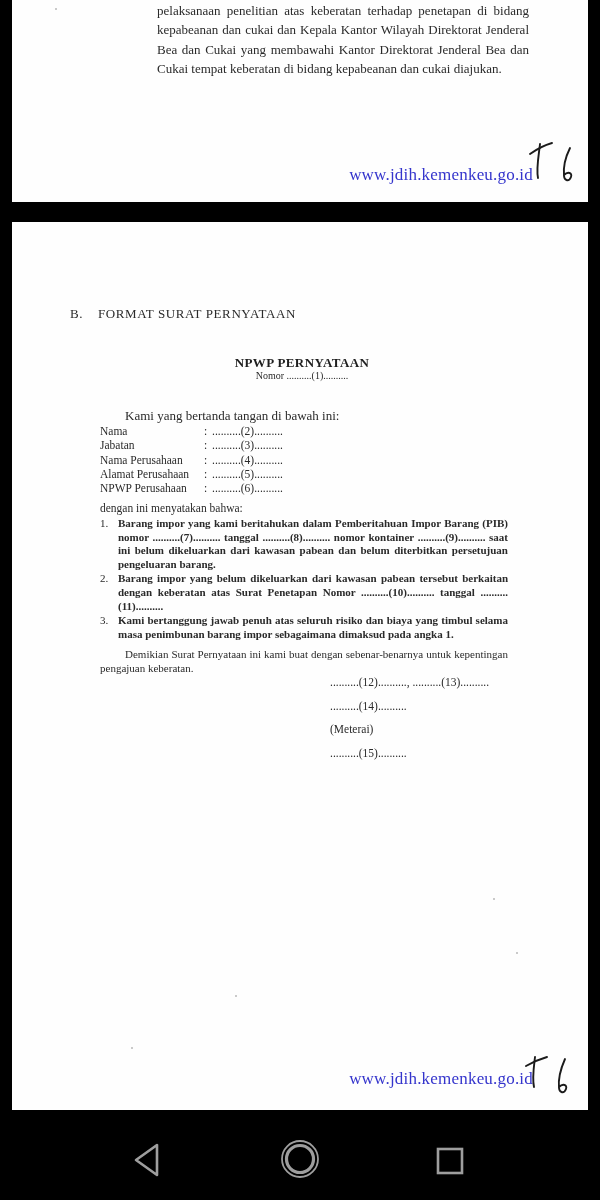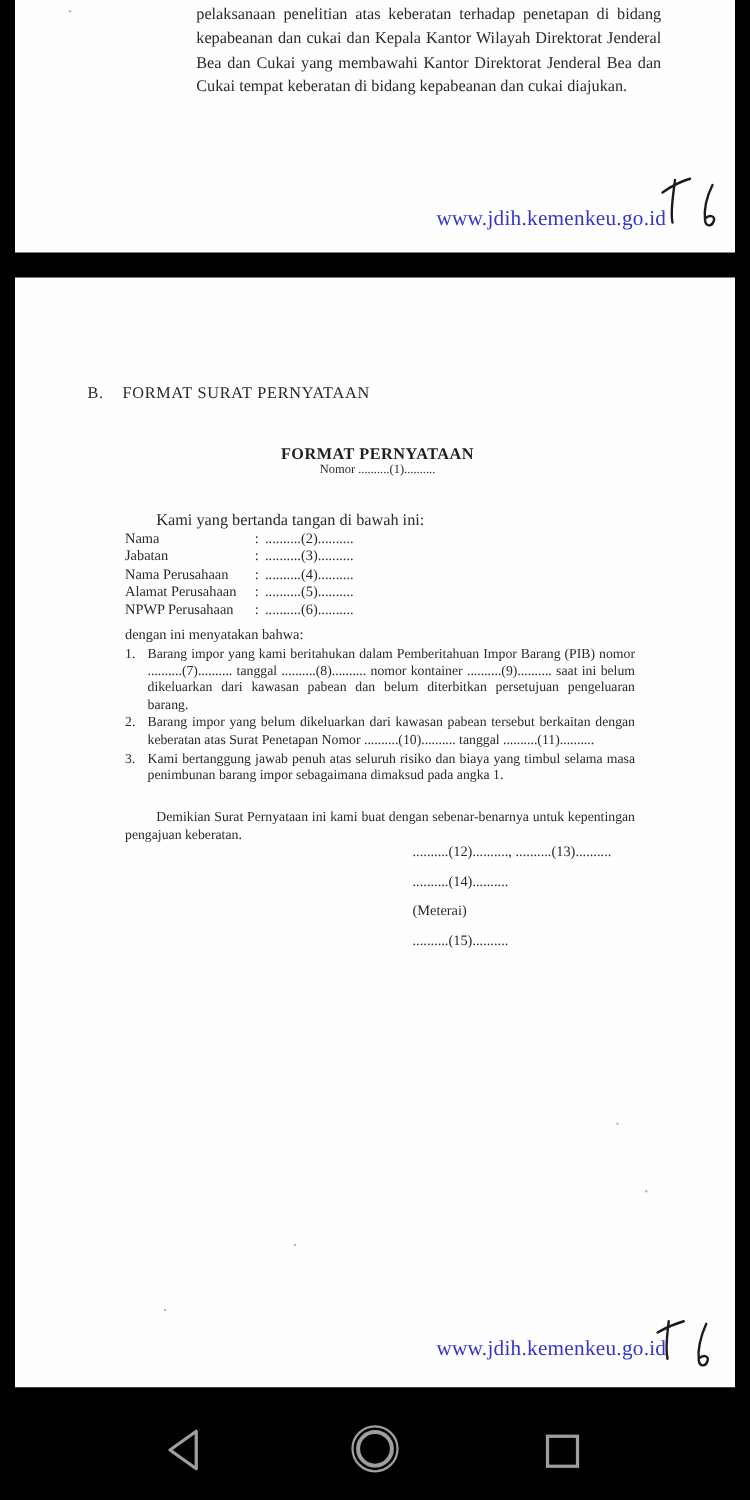--- a/index.html
+++ b/index.html
@@ -59,21 +59,21 @@
   .form-row .colon{width:13px;text-align:center;}
   .declare{
     position:absolute;top:280px;left:88px;font-size:11.5px;color:#2a2a2a;
   }
   .list-block{
     position:absolute;top:295px;left:88px;width:408px;
     font-size:11px;line-height:13.6px;color:#2a2a2a;
   }
   .li{display:flex;margin-bottom:1px;}
   .li .num{width:18px;flex:none;}
-  .li .txt{flex:1;text-align:justify;}
+  .li .txt{flex:1;text-align:justify;font-weight:bold;}
   .closing{
     position:absolute;top:426px;left:88px;width:408px;
     font-size:11px;line-height:13.6px;text-align:justify;text-indent:25px;color:#2a2a2a;
   }
   .signature{
     position:absolute;top:428px;left:318px;font-size:11.5px;color:#2a2a2a;margin-top:26px;
   }
   .signature .sig-line{height:12px;line-height:12px;margin-bottom:11.5px;}
   .speck{position:absolute;background:#b9b9b9;width:2px;height:2px;border-radius:50%;}
 
@@ -103,21 +103,21 @@
     </div>
   </div>
 
   <div class="page" id="page2">
 
     <div class="section-head">
       <span class="sec-label">B.</span>
       <span>FORMAT SURAT PERNYATAAN</span>
     </div>
 
-    <div class="doc-title">FORMAT PERNYATAAN</div>
+    <div class="doc-title">NPWP PERNYATAAN</div>
     <div class="doc-number">Nomor ..........(1)..........</div>
 
     <div class="opening">Kami yang bertanda tangan di bawah ini:</div>
 
     <div class="form-block">
       <div class="form-row">
         <span class="lbl">Nama</span>
         <span class="colon">:</span>
         <span>..........(2)..........</span>
       </div>

